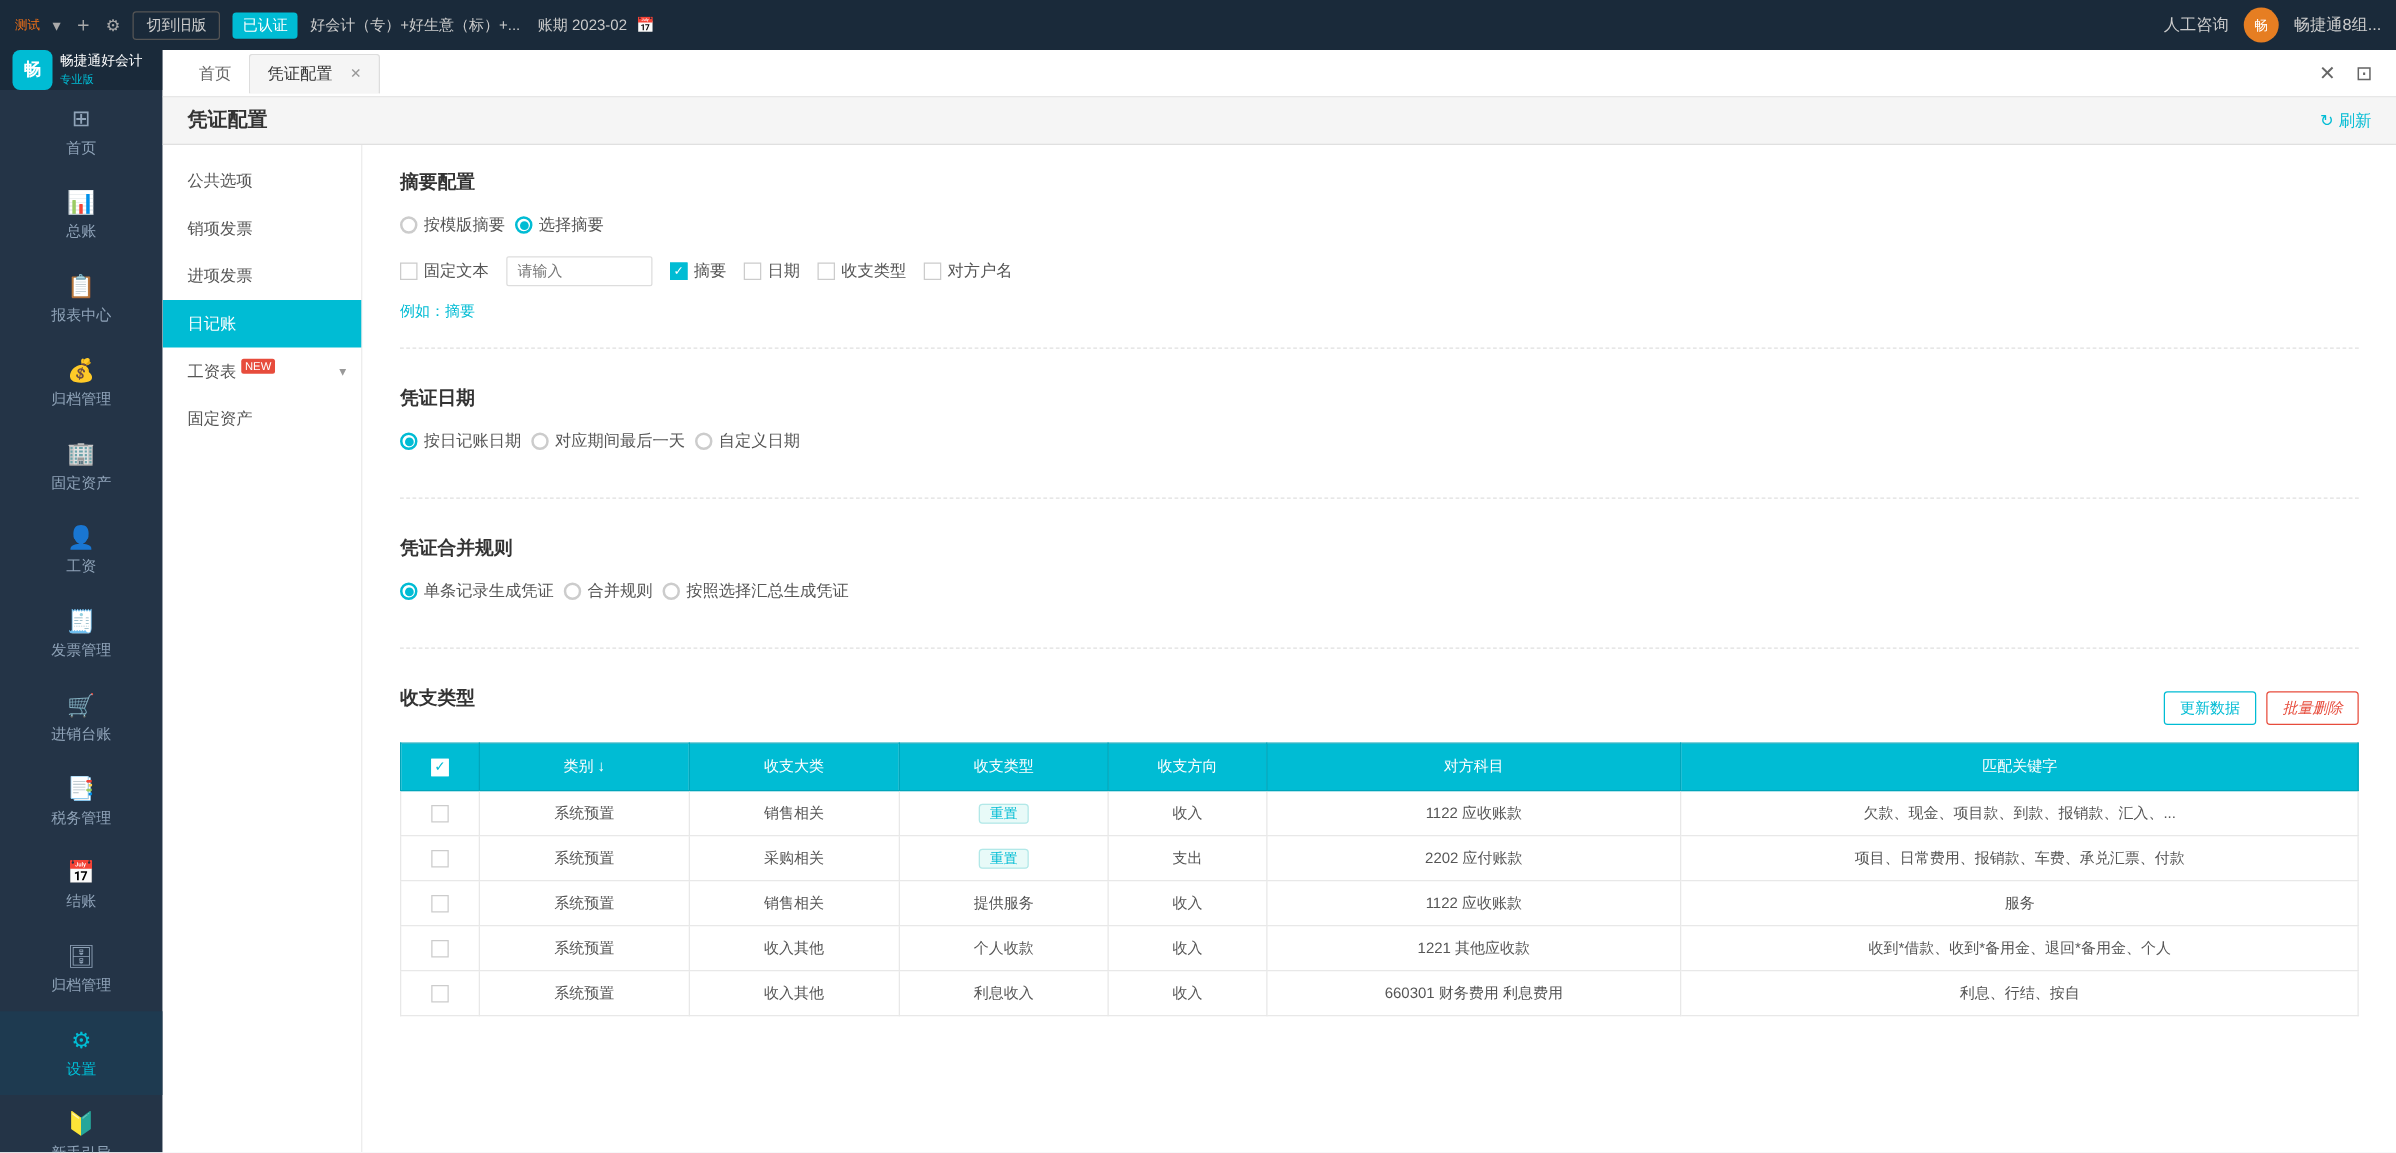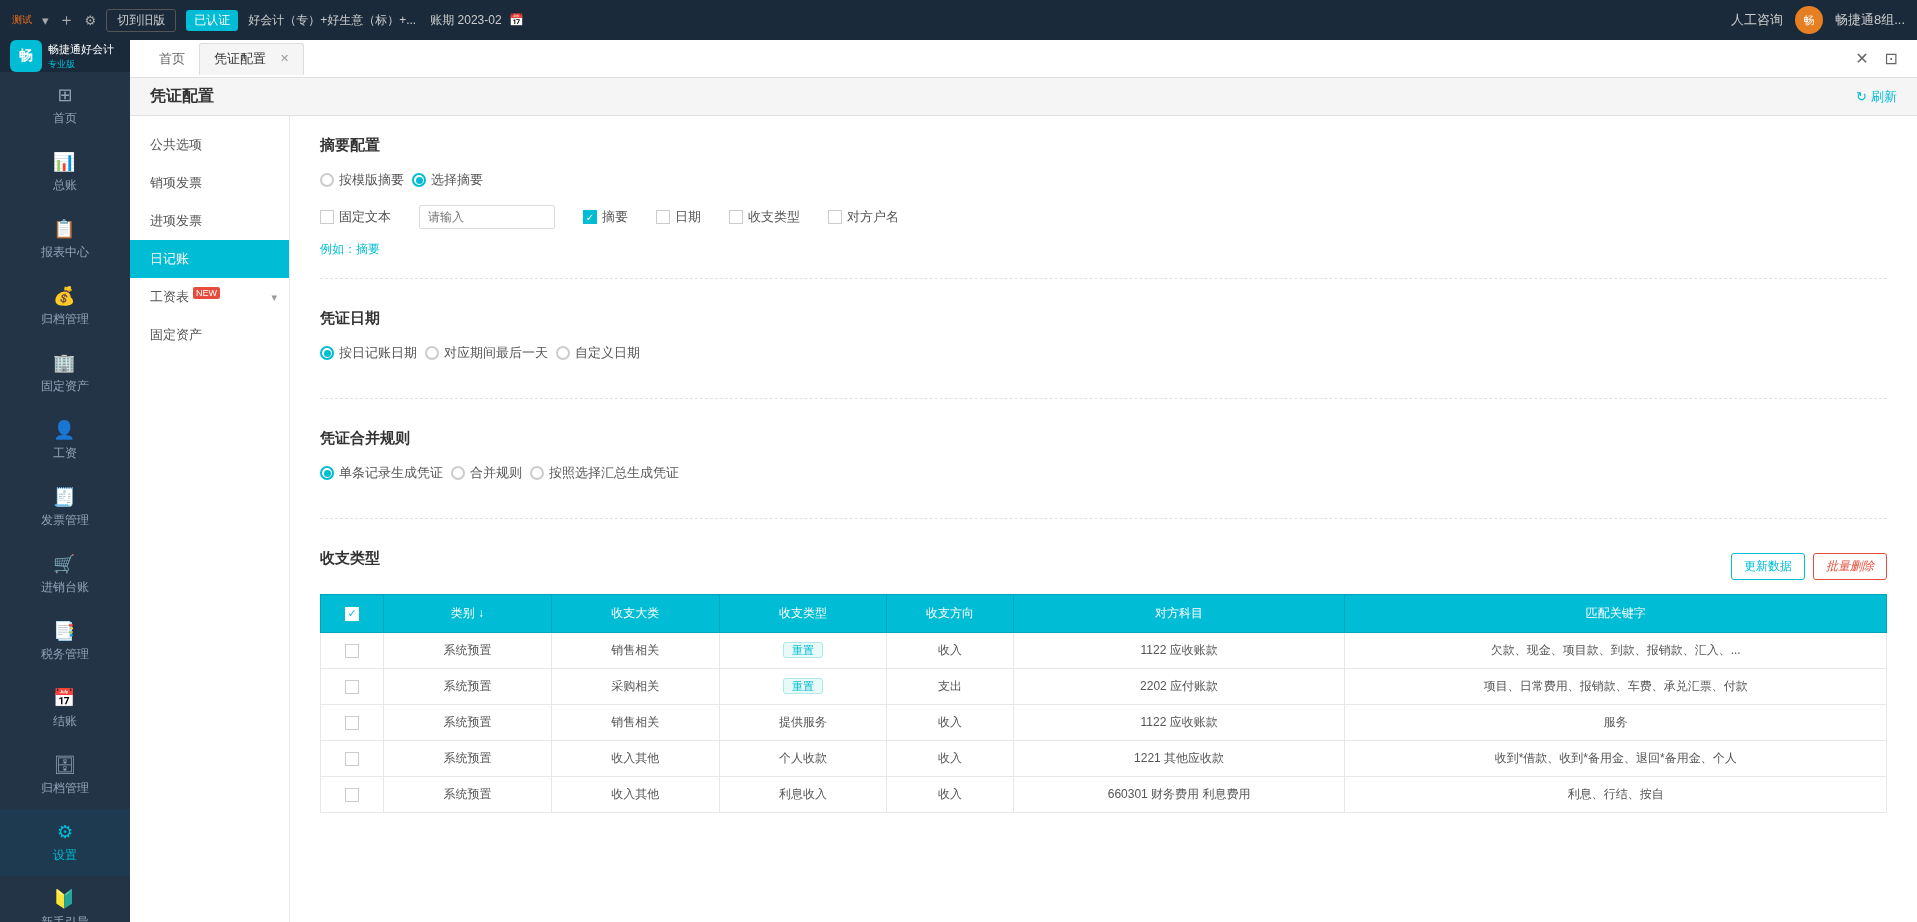--- a/index.html
+++ b/index.html
@@ -59,25 +59,25 @@
     .section-title { font-size: 15px; font-weight: 600; color: #333; margin-bottom: 16px; }
 
     
     .radio-group { display: flex; align-items: center; gap: 8px; margin-bottom: 16px; }
     .radio-item { display: flex; align-items: center; gap: 5px; cursor: pointer; font-size: 13px; color: #555; }
     .radio-circle { width: 14px; height: 14px; border-radius: 50%; border: 2px solid #ccc; display: flex; align-items: center; justify-content: center; flex-shrink: 0; }
     .radio-circle.checked { border-color: #00bcd4; }
     .radio-circle.checked::after { content: ''; width: 7px; height: 7px; background: #00bcd4; border-radius: 50%; }
 
     
-    .checkbox-group { display: flex; align-items: center; gap: 28px; margin-bottom: 12px; }
+    .checkbox-group { display: flex; align-items: center; gap: 14px; margin-bottom: 12px; }
     .checkbox-item { display: flex; align-items: center; gap: 5px; cursor: pointer; font-size: 13px; color: #555; }
     .checkbox-box { width: 14px; height: 14px; border: 1px solid #ccc; display: flex; align-items: center; justify-content: center; flex-shrink: 0; }
     .checkbox-box.checked { background: #00bcd4; border-color: #00bcd4; color: #fff; font-size: 10px; }
-    .text-input { border: 1px solid #ddd; padding: 4px 8px; font-size: 12px; color: #999; width: 136px; border-radius: 2px; }
+    .text-input { border: 1px solid #ddd; padding: 4px 8px; font-size: 12px; color: #999; width: 117px; border-radius: 2px; }
     .example-text { color: #00bcd4; font-size: 12px; margin-top: 4px; }
     .example-text span { color: #00bcd4; }
 
     
     .table-section { margin-top: 10px; }
     .table-header-row { display: flex; justify-content: flex-end; gap: 8px; margin-bottom: 8px; }
     .btn-update { background: #fff; border: 1px solid #00bcd4; color: #00bcd4; padding: 4px 12px; border-radius: 3px; cursor: pointer; font-size: 12px; }
     .btn-batch-delete { background: #fff; border: 1px solid #e74c3c; color: #e74c3c; padding: 4px 12px; border-radius: 3px; cursor: pointer; font-size: 12px; font-style: italic; }
 
     .data-table { width: 100%; border-collapse: collapse; font-size: 12px; }

